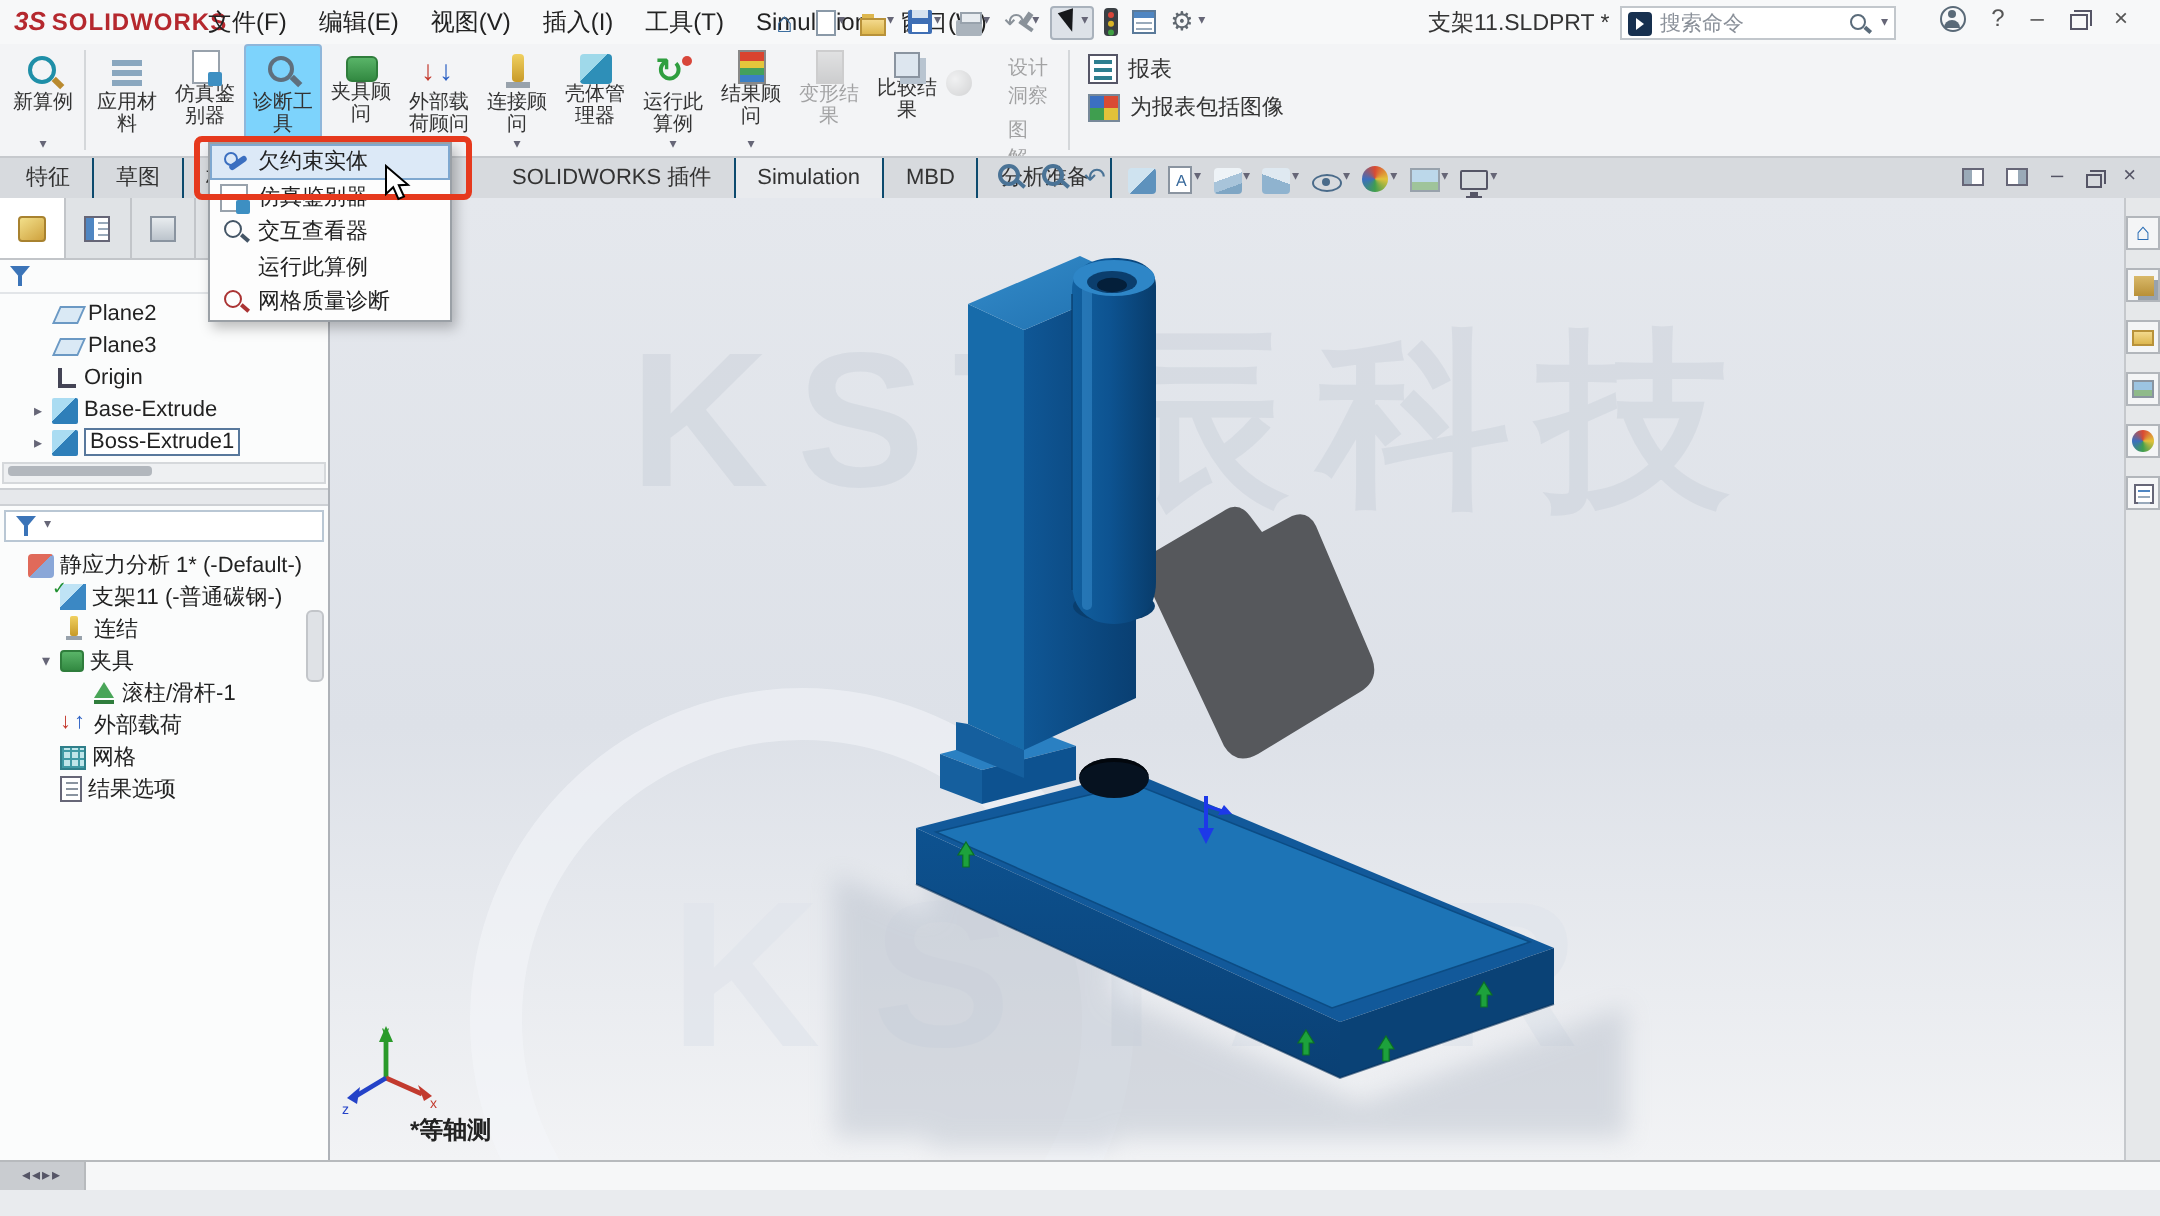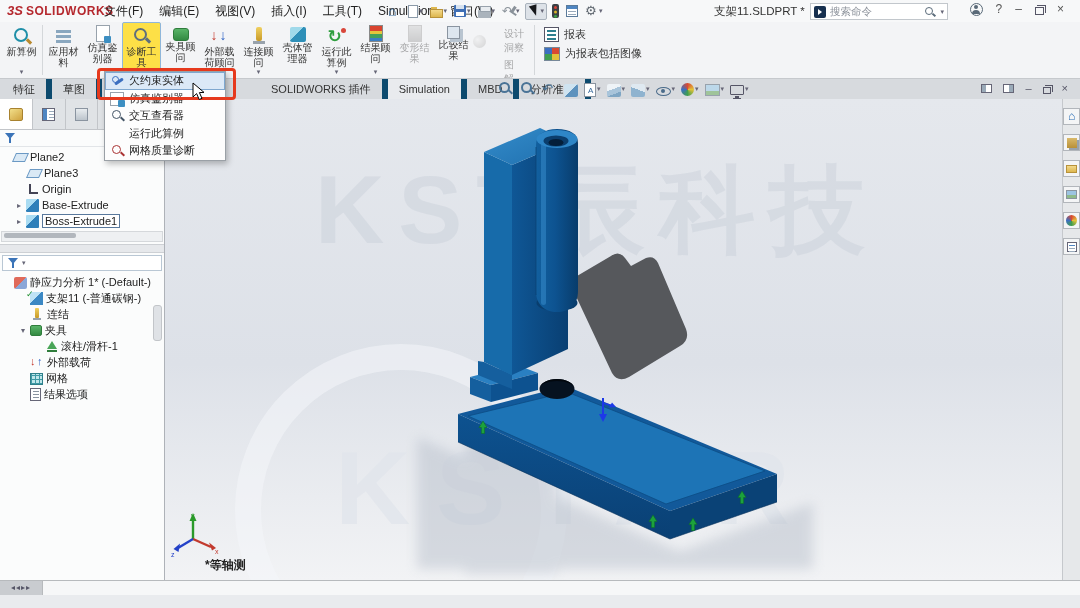--- a/index.html
+++ b/index.html
@@ -60,21 +60,21 @@
   .ic-user-account::after{content:"";position:absolute;left:1.6px;top:6.5px;width:7.5px;height:4px;border-radius:4px 4px 0 0;background:#5a6a78;}
   .glyph{font-size:12px;color:#555;line-height:14px;}
   .ic-restore2{width:9px;height:8px;border:1px solid #556;margin-top:4px;}
   .ic-restore2::before{content:"";position:absolute;left:1.5px;top:-3.5px;width:8px;height:7px;border:1px solid #556;border-left:0;border-bottom:0;}
 
   
   #ribbon{position:absolute;left:0;top:22px;width:1080px;height:56px;background:#f3f4f6;display:flex;align-items:stretch;padding-left:2px;box-sizing:border-box;}
   .rb{width:35px;padding:1px 1px 0;text-align:center;display:flex;flex-direction:column;align-items:center;border-radius:2px;border:1px solid transparent;}
   .rb-label{font-size:10px;line-height:10.5px;color:#333;word-break:break-all;margin-top:1px;}
   .rb-dd{font-size:7px;color:#667;margin-top:auto;padding-bottom:1px;}
-  .rb.active{background:#fde047;border-color:#8fb6da;}
+  .rb.active{background:#7dd3fc;border-color:#8fb6da;}
   .rb.disabled{opacity:.42;filter:grayscale(1);}
   .vsep{width:1px;background:#d4d7da;margin:3px 1px;}
   #ribbon-stack{width:60px;display:flex;flex-direction:column;justify-content:flex-start;gap:3px;padding-top:5px;}
   .rs{display:flex;align-items:center;gap:18px;font-size:10px;color:#333;}
   .rs.disabled{opacity:.42;filter:grayscale(1);}
   #ribbon-report{display:flex;flex-direction:column;gap:4px;padding:5px 0 0 8px;}
   .rr{display:flex;align-items:center;gap:5px;font-size:11px;color:#333;}
   .ric{width:20px;height:20px;margin-top:2px;}
   .mic{width:15px;height:15px;}
   .ic-new-study::before{content:"";position:absolute;left:2px;top:2px;width:10px;height:10px;border:2.5px solid #1f8fa8;border-radius:50%;}
@@ -98,21 +98,21 @@
   .ic-compare{width:13px;height:13px;border:1px solid #8a94a0;background:#dde6ef;box-shadow:3px 3px 0 #b8c4d0;margin-top:2px;}
   .ic-insight{width:13px;height:13px;border-radius:50%;background:radial-gradient(circle at 35% 35%,#eee,#9aa);}
   .ic-plot{width:13px;height:13px;background:linear-gradient(135deg,#ccc 0 50%,#99a 50%);border-radius:2px;}
   .ic-report{width:15px;height:15px;border:1px solid #556;background:#fff;}
   .ic-report::before{content:"";position:absolute;left:2px;top:2px;width:9px;height:2px;background:#2e7f8f;box-shadow:0 4px 0 #2e7f8f,0 8px 0 #2e7f8f;}
   .ic-image{width:16px;height:14px;border:1px solid #789;background:conic-gradient(#d94a33 0 25%,#e2c23a 0 50%,#3f9e4f 0 75%,#3b6fc0 0);}
 
   
   #tabstrip{position:absolute;left:0;top:78px;width:1080px;height:21px;background:#d7dade;border-top:1px solid #c6c9cd;}
   #cmdtabs{position:absolute;left:2px;top:0;height:21px;display:flex;}
-  .ctab{padding:0 11px;line-height:20px;font-size:11px;color:#333;border-right:6px solid #0c4a6e;white-space:nowrap;}
+  .ctab{padding:0 11px;line-height:20px;font-size:11px;color:#333;border-right:1px solid #0c4a6e;white-space:nowrap;}
   .ctab.active{background:#e9ebee;}
   .ctab-gap{width:108px;}
   #hud{position:absolute;left:497px;top:2px;display:flex;align-items:center;gap:4px;}
   .hud-item{display:flex;align-items:center;gap:1px;padding:0 1px;}
   .hic{width:16px;height:16px;}
   .mag::before{content:"";position:absolute;left:1px;top:1px;width:7px;height:7px;border:2px solid #4a7396;border-radius:50%;}
   .mag::after{content:"";position:absolute;left:10px;top:10px;width:5px;height:2px;background:#4a7396;transform:rotate(42deg);}
   .ic-previous-view::before{content:"↶";font-size:13px;color:#4a7396;line-height:15px;}
   .ic-section-view{background:linear-gradient(135deg,#cfe3f0 0 50%,#5e92bd 50%);width:14px;height:13px;margin-top:2px;border-radius:2px;}
   .ic-annotation-view{width:12px;height:14px;background:#fff;border:1px solid #8a94a0;margin-top:1px;}
@@ -472,21 +472,21 @@
             <span class="ic  ic-fm-dimxpert"></span>
           </div>
           <div class="fm-tab">
             <span class="ic  ic-fm-display"></span>
           </div>
         </div>
       <div class="filter-row">
         <span class="ic ic-funnel"></span>
       </div>
       <div id="ftree">
-          <div class="trow" style="">
+          <div class="trow" style="padding-left: 14px;">
             <span class="arrow"></span>
             <span class="ic sic ic-plane"></span>
             <span class="lbl">Plane2</span>
           </div>
           <div class="trow" style="padding-left: 14px;">
             <span class="arrow"></span>
             <span class="ic sic ic-plane"></span>
             <span class="lbl">Plane3</span>
           </div>
           <div class="trow" style="padding-left: 14px;">

